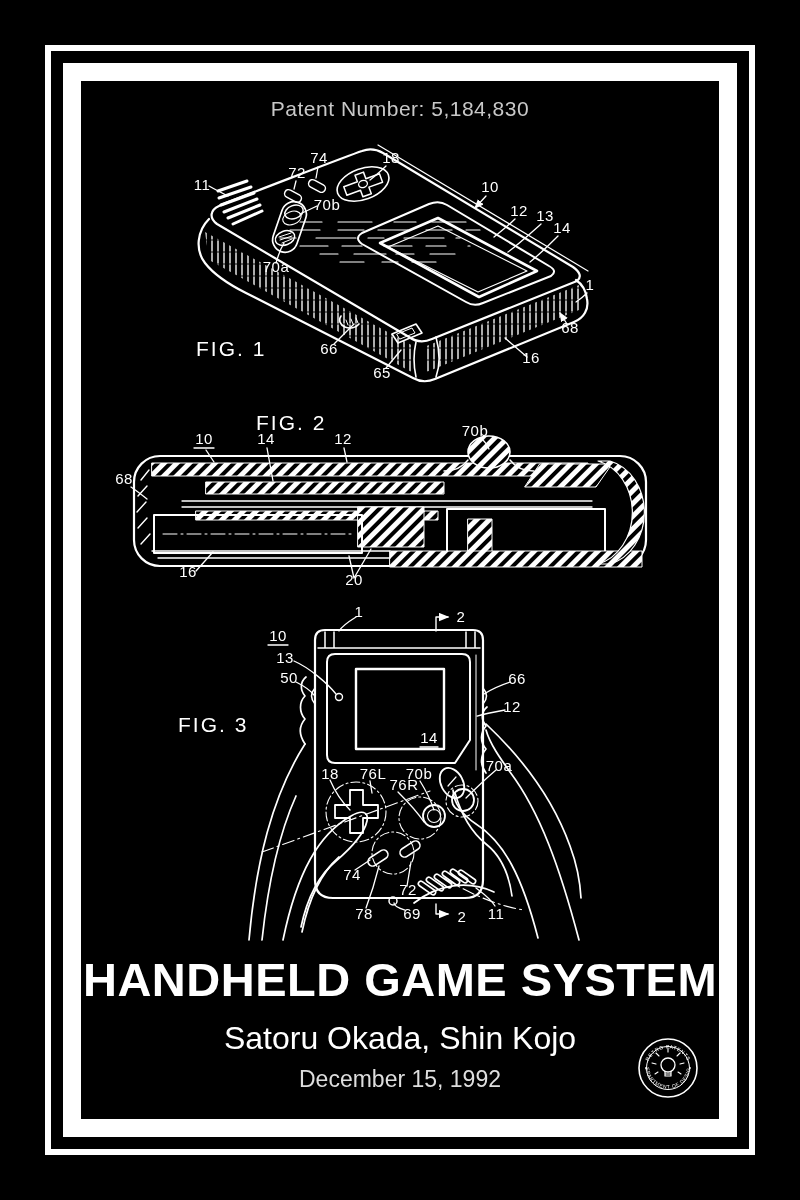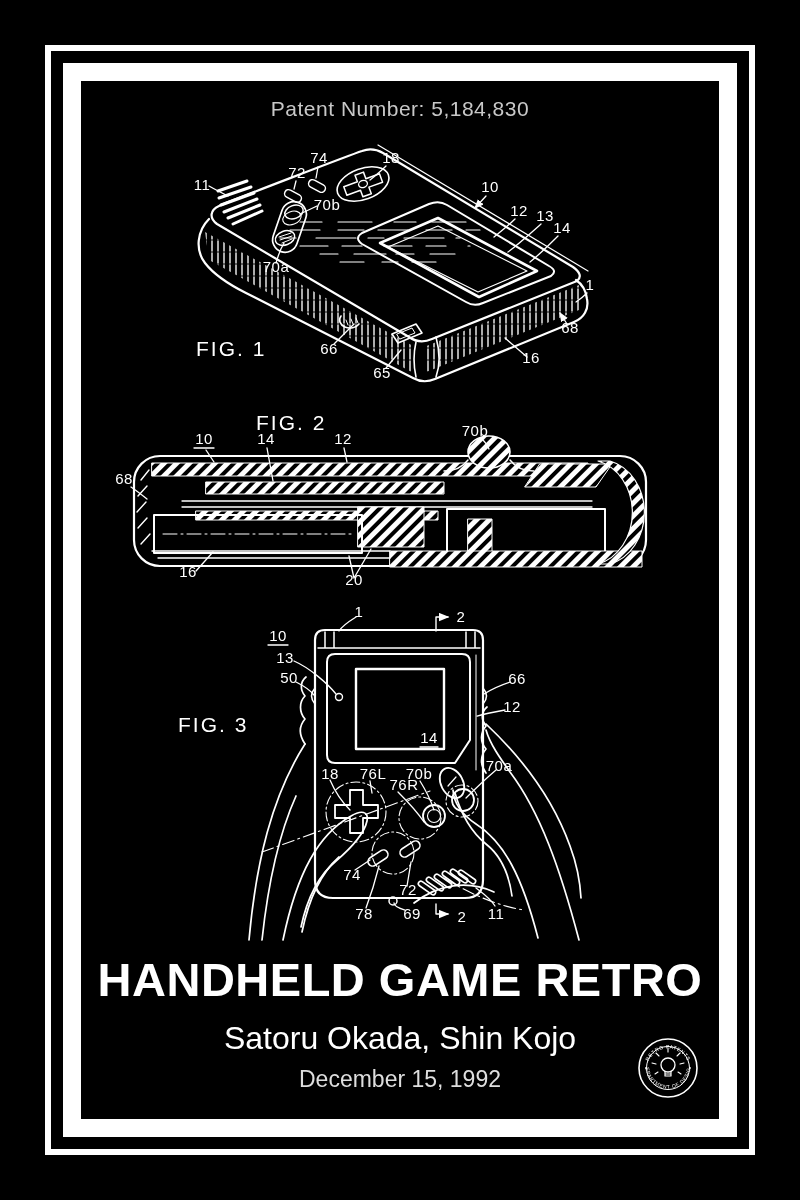--- a/index.html
+++ b/index.html
@@ -20,21 +20,21 @@
   .arc  { font-size:5px; letter-spacing:.6px; }
 </style>
 </head>
 <body>
 
 <div id="poster">
   <div class="frame-thin"></div>
   <div class="frame-thick"></div>
 
   <div class="txt patent-number">Patent Number: 5,184,830</div>
-  <div class="txt title">HANDHELD GAME RETRO</div>
+  <div class="txt title">HANDHELD GAME SYSTEM</div>
   <div class="txt inventors">Satoru Okada, Shin Kojo</div>
   <div class="txt date">December 15, 1992</div>
 
   <svg width="800" height="1200" viewBox="0 0 800 1200" style="position:absolute;left:0;top:0" fill="none" stroke-linecap="round" stroke-linejoin="round">
     <defs>
       <pattern id="h1" patternUnits="userSpaceOnUse" width="9" height="9" patternTransform="rotate(45)">
         <rect width="9" height="9" fill="#000"></rect>
           <rect width="5" height="9" fill="#fff"></rect>
       </pattern>
       <pattern id="h2" patternUnits="userSpaceOnUse" width="6" height="12">

